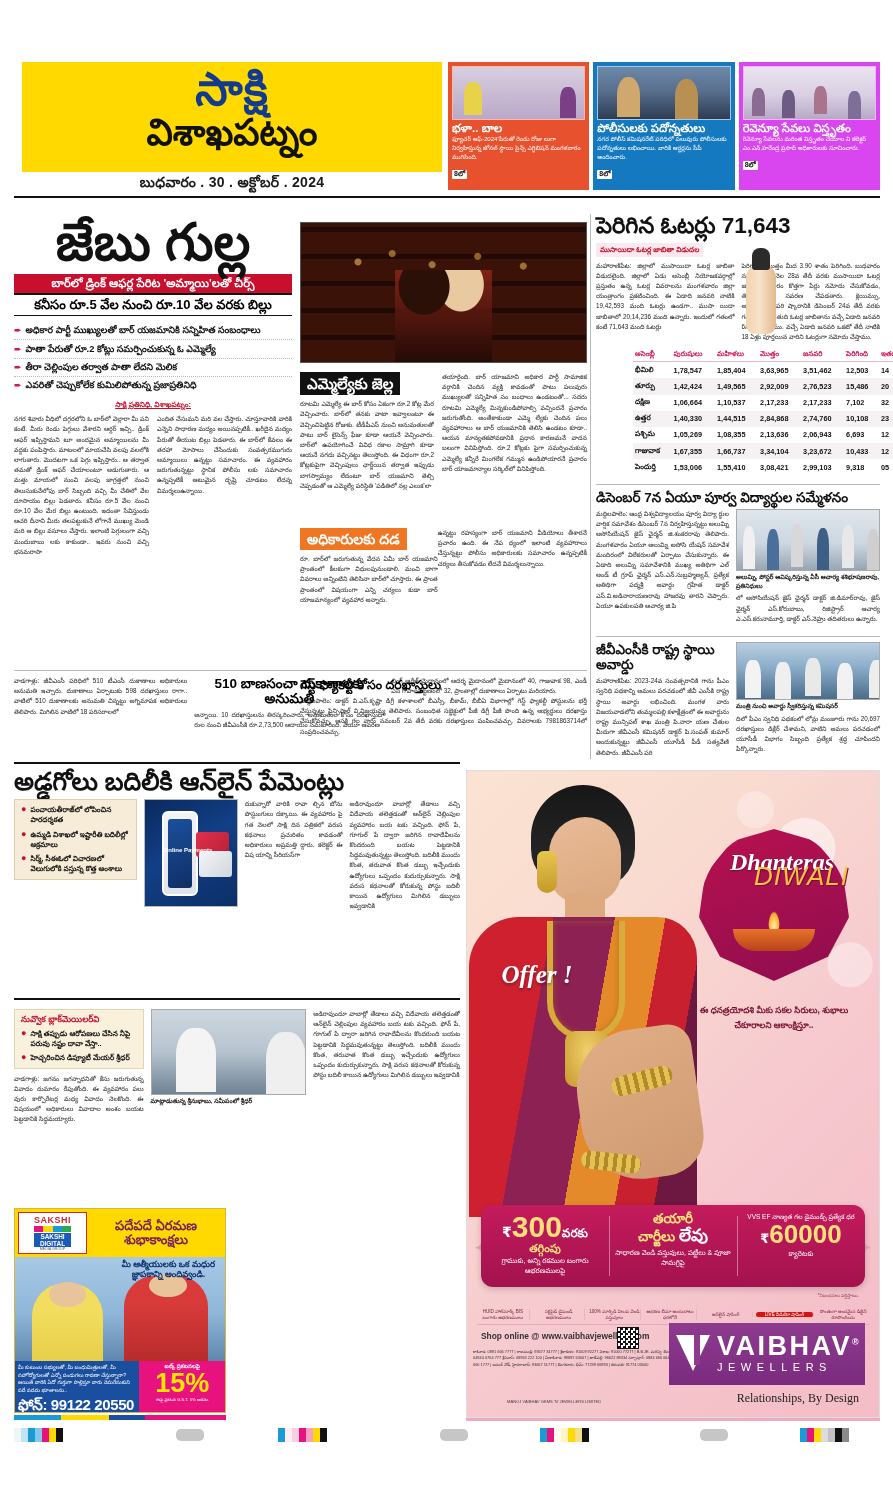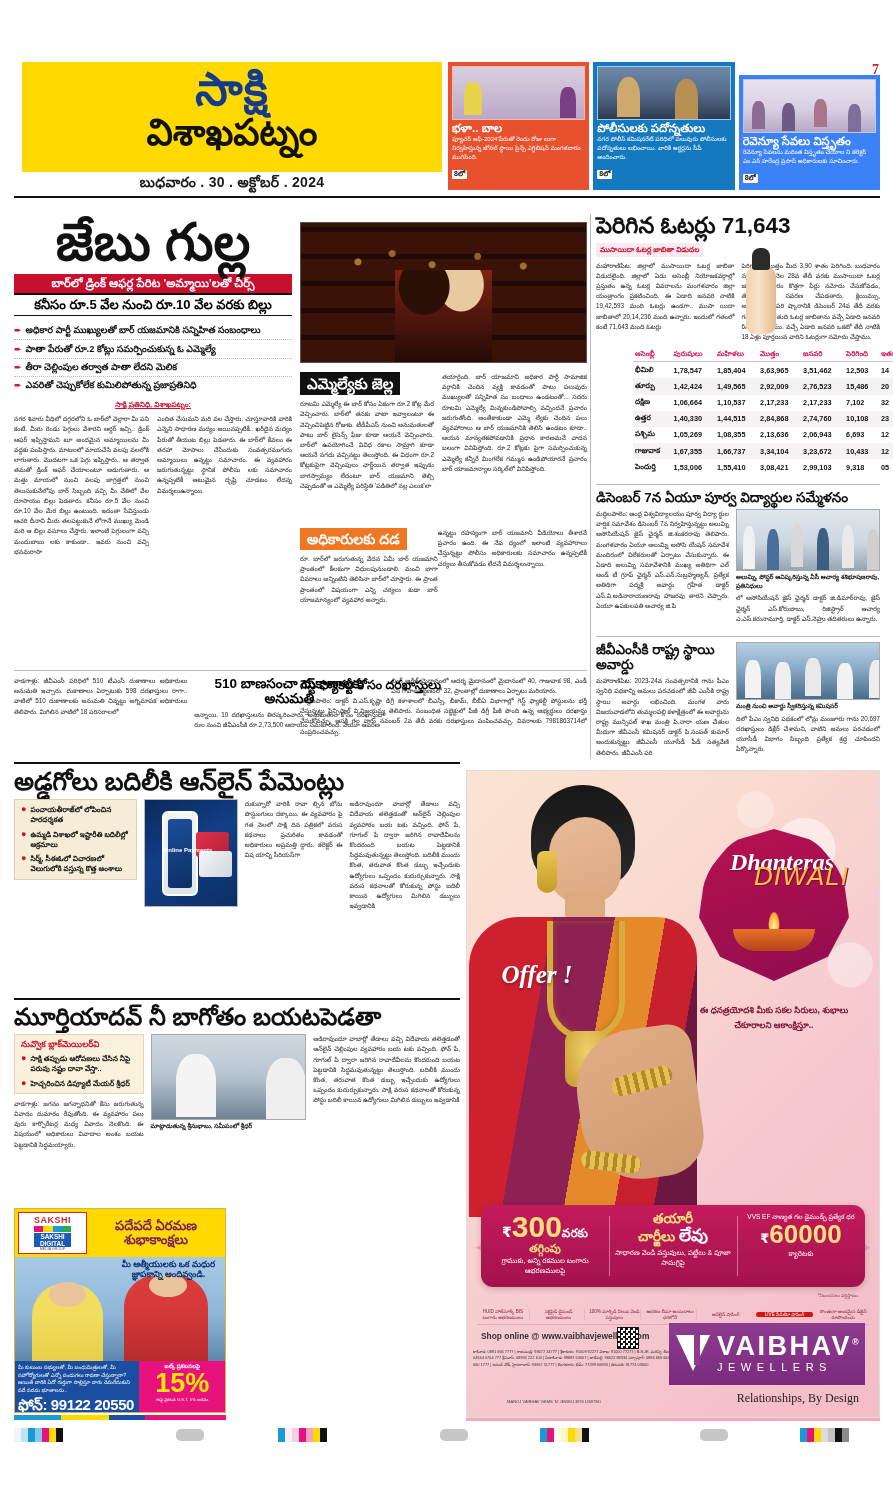--- a/index.html
+++ b/index.html
@@ -21,21 +21,21 @@
   .mh-date { position: absolute; left: 22px; top: 112px; width: 420px; text-align: center;
     font-size: 14px; color: #1a1a1a; font-weight: bold; letter-spacing: .3px; }
   .pageno { position: absolute; right: 14px; top: 0px; font-size: 14px; font-weight: bold; color: #cc2026;
     font-family: "Liberation Serif", serif; }
 
   
   .teasers { position: absolute; left: 448px; top: 62px; width: 432px; height: 128px; display: flex; gap: 4px; }
   .teaser { flex: 1; padding: 4px; position: relative; }
   .t-red { background: #e8512d; }
   .t-blue { background: #1579c0; }
-  .t-pink { background: #3b82f6; margin-top: 13px; }
+  .t-pink { background: #d946ef; }
   .t-img { width: 100%; height: 54px; border: 1px solid rgba(255,255,255,.6); position: relative; overflow: hidden; }
   .t-img .ph { position: absolute; inset: 0; }
   .t-ttl { color: #fff; font-size: 11.5px; font-weight: bold; margin-top: 2px; line-height: 1.05; }
   .t-body { color: #fff; font-size: 6.1px; line-height: 1.45; margin-top: 1px; }
   .t-badge { display: inline-block; background: #fff; color: #111; font-weight: bold;
      font-size: 7px; padding: 0 2px; border-radius: 1px; }
 
   
   .ph-studio { background:
       linear-gradient(180deg,#d8cfe0 0%,#cdbfd6 40%,#b9a8c8 100%); }
@@ -574,21 +574,20 @@
       </div>
       <div style="width:26%;">
         <div class="tx">అడిరావుందూ వాబార్లో తేడాలు వచ్చి విదేవాయ తలెత్తడంతో ఆన్‌లైన్ చెల్లింపుల వ్యవహారం బయ టకు వచ్చింది. ఫోన్ పే, గూగుల్ పే ద్వారా జరిగిన రావాదేవీలను కొందరుంది బయట పెట్టడానికి సిద్ధమవుతున్నట్టు తెలుస్తోంది. బదిలీకి ముందు కొంత, తరువాత కొంత డబ్బు ఇచ్చేందుకు ఉద్యోగులు ఒప్పందం కుదుర్చుకున్నారు. సాక్షి వరుస కథనాలతో కోరుకున్న పోస్టు బదిలీ కాయిన ఉద్యోగులు మిగిలిన డబ్బులు ఇవ్వడానికి</div>
       </div>
     </div>
   </div>
 
   <div class="hline2" style="left:14px; top:998px; width:446px;"></div>
 
   <div class="myadav">
-    <div class="myadav-h">మూర్తియాదవ్ నీ బాగోతం బయటపెడతా</div>
     <div style="display:flex; gap:7px; margin-top:5px;">
       <div style="width:30%;">
         <div class="tanbox">
           <div class="ttl">నువ్వొక బ్లాక్‌మెయిలర్‌వి</div>
           <div class="beige-li">
               <span class="dot">●</span>
               <span>సాక్షి తప్పుడు ఆరోపణలు చేసిన నీపై పరువు నష్టం దావా వేస్తా..</span>
             </div>
           <div class="beige-li" style="margin-bottom:0;">
               <span class="dot">●</span>

